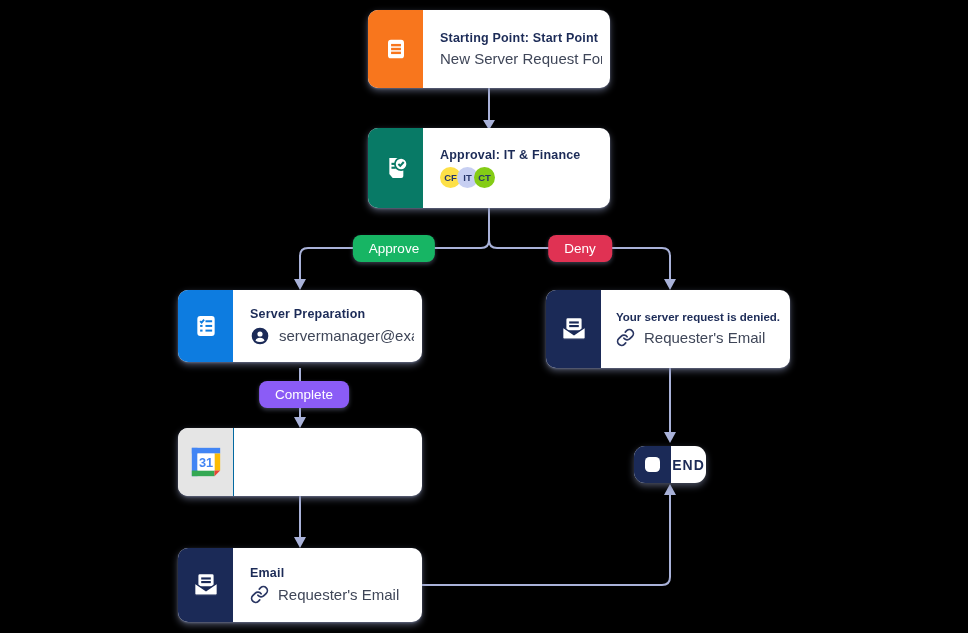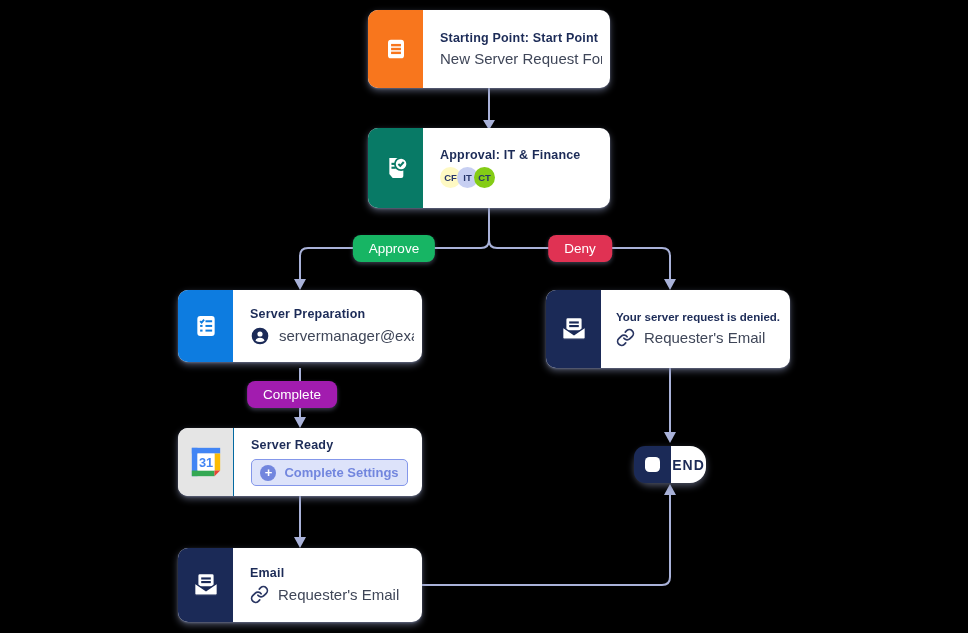--- a/index.html
+++ b/index.html
@@ -46,21 +46,21 @@
     height:25px;border:1px solid #8497ea;border-radius:5px;
     display:flex;align-items:center;justify-content:center;gap:8px;
     font-size:13px;font-weight:bold;margin-right:6px;cursor:pointer;
   }
   .plus-circle{
     width:16px;height:16px;border-radius:50%;display:flex;align-items:center;justify-content:center;
     color:#fff;font-size:13px;line-height:16px;font-weight:bold;
   }
   .end-node{
     position:absolute;left:634px;top:446px;width:72px;height:37px;background:#fff;
-    border-radius:16px;display:flex;align-items:center;
+    border-radius:11px;display:flex;align-items:center;
     box-shadow:0 3px 7px rgba(125,133,165,.6);
   }
   .end-icon-box{
     width:37px;height:37px;border-radius:11px 0 0 11px;flex-shrink:0;
     display:flex;align-items:center;justify-content:center;
   }
   .end-square{width:15px;height:15px;background:#fff;border-radius:4.5px;}
   .end-label{
     flex:1;text-align:center;font-size:14px;font-weight:bold;color:#1c2b57;letter-spacing:1px;
   }
@@ -114,30 +114,30 @@
         <path d="M7 4.5 h9 a1.5 1.5 0 0 1 1.5 1.5 v12 a1.5 1.5 0 0 1 -1.5 1.5 h-6.5 L7 16.5 Z" fill="#fff"></path>
         <rect x="8.6" y="8.1" width="4.4" height="1.6" fill="#087a66"></rect>
         <rect x="8.6" y="11" width="3.2" height="1.6" fill="#087a66"></rect>
         <circle cx="15.8" cy="9" r="4.6" fill="#fff" stroke-width="1.3" stroke="#087a66"></circle>
         <path d="M13.8 9 l1.4 1.4 l2.6 -2.9" fill="none" stroke-width="1.5" stroke="#087a66"></path>
       </svg>
     </div>
     <div class="node-body">
       <div class="node-title">Approval: IT &amp; Finance</div>
       <div class="avatars">
-        <div class="avatar av1" style="background-color: #fef9c3;">CF</div>
+        <div class="avatar av1" style="background-color: #fde047;">CF</div>
         <div class="avatar av2" style="background-color: rgb(199, 207, 242);">IT</div>
         <div class="avatar av3" style="background-color: #84cc16;">CT</div>
       </div>
     </div>
   </div>
 
   <div class="pill" style="left: 394px; top: 235px; background-color: rgb(23, 181, 100);">Approve</div>
   <div class="pill" style="left: 580px; top: 235px; background-color: rgb(224, 50, 83);">Deny</div>
-  <div class="pill" style="left: 292px; top: 381px; background-color: #a21caf;">Complete</div>
+  <div class="pill" style="left: 304px; top: 381px; background-color: #8b5cf6;">Complete</div>
 
   <div class="node" style="left:178px;top:290px;width:244px;height:72px">
     <div class="node-icon" style="background-color: rgb(13, 124, 224);">
       <svg width="32" height="32" viewBox="0 0 24 24">
         <rect x="5.5" y="4.5" width="13" height="15" rx="2.2" fill="#fff"></rect>
         <path d="M7.6 8.3 l1.1 1.1 l1.9 -2.1" fill="none" stroke-width="1.4" stroke="#0d7ce0"></path>
         <rect x="11.6" y="7.7" width="5" height="1.5" fill="#0d7ce0"></rect>
         <rect x="7.6" y="11.2" width="1.8" height="1.5" fill="#0d7ce0"></rect>
         <rect x="11.6" y="11.2" width="5" height="1.5" fill="#0d7ce0"></rect>
         <rect x="7.6" y="14.7" width="1.8" height="1.5" fill="#0d7ce0"></rect>
@@ -164,27 +164,20 @@
       <svg width="34" height="34" viewBox="0 0 24 24">
         <rect x="2" y="2" width="20" height="4" fill="#4285f4"></rect>
         <rect x="2" y="2" width="4" height="20" fill="#4285f4"></rect>
         <rect x="18" y="6" width="4" height="12" fill="#fbbc04"></rect>
         <rect x="2" y="18" width="16" height="4" fill="#34a853"></rect>
         <polygon points="18,18 22,18 18,22" fill="#ea4335"></polygon>
         <rect x="6" y="6" width="12" height="12" fill="#fff"></rect>
         <text x="12" y="15.4" text-anchor="middle" font-size="9" font-weight="bold" font-family="Liberation Sans, sans-serif" fill="#4285f4">31</text>
       </svg>
     </div>
-    <div class="node-body" style="gap:7px;padding-top:9px;padding-bottom:9px;">
-      <div class="node-title">Server Ready</div>
-      <div class="settings-btn" style="background-color: rgb(221, 227, 250); border-color: rgb(132, 151, 234); color: rgb(114, 134, 222);">
-        <span class="plus-circle" style="background-color: rgb(114, 134, 222);">+</span>
-        <span>Complete Settings</span>
-      </div>
-    </div>
   </div>
 
   <div class="node" style="left:178px;top:548px;width:244px;height:74px">
     <div class="node-icon" style="background-color: rgb(27, 42, 87);">
       <svg width="32" height="32" viewBox="0 0 24 24">
         <rect x="6.3" y="4" width="11.4" height="9" rx="1" fill="#fff"></rect>
         <rect x="8.4" y="6.3" width="7.2" height="1.6" fill="#1b2a57"></rect>
         <rect x="8.4" y="9" width="7.2" height="1.6" fill="#1b2a57"></rect>
         <path d="M3.5 10.5 L12 16.2 L20.5 10.5 V18.6 Q20.5 19.6 19.5 19.6 H4.5 Q3.5 19.6 3.5 18.6 Z" fill="#fff" stroke-width="1" stroke="#1b2a57"></path>
       </svg>

